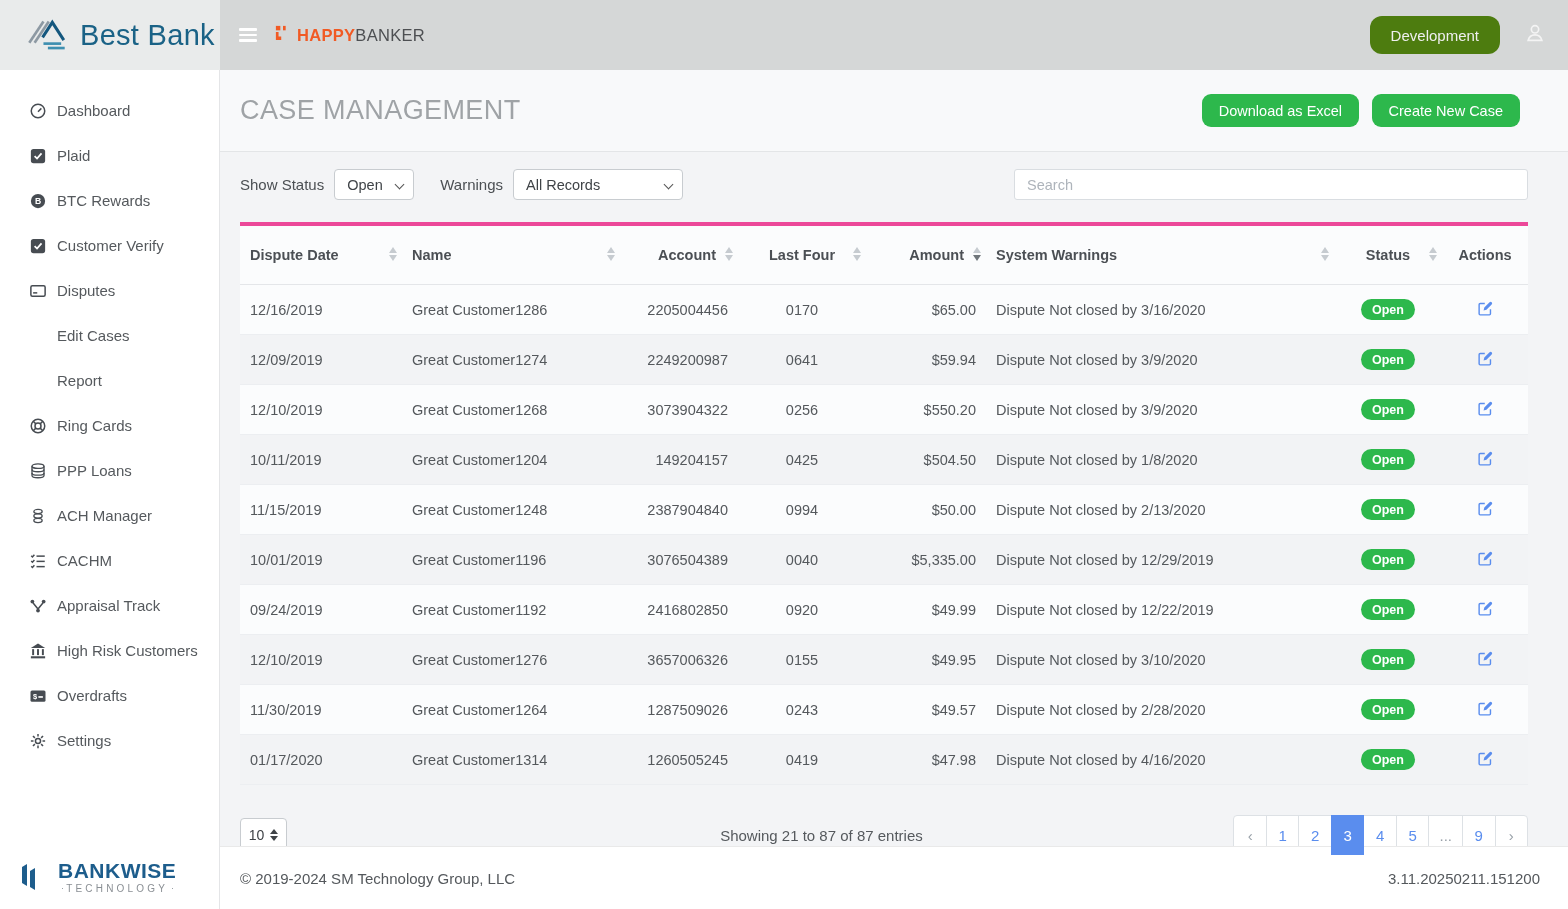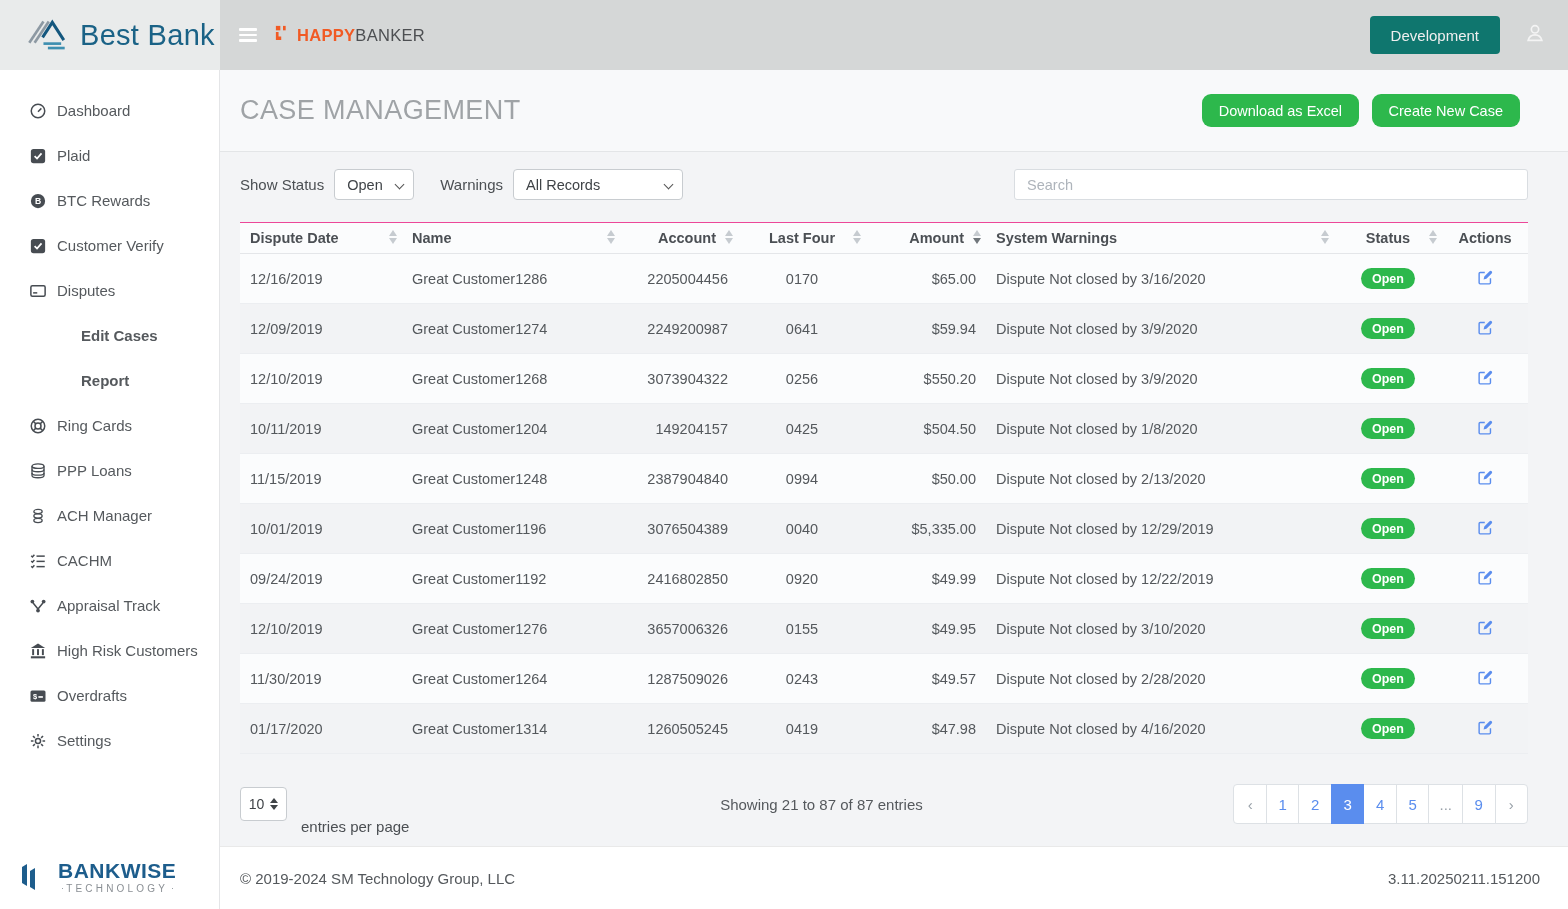--- a/index.html
+++ b/index.html
@@ -12,33 +12,33 @@
   .brand-area { width:220px; height:70px; background:#e9ebeb; display:flex;
     align-items:center; padding-left:24px; flex:0 0 auto; }
   .brand-text { font-size:29px; color:#1a6286; margin-left:10px; letter-spacing:0.3px; }
   .hamburger { margin-left:15px; cursor:pointer; padding:6px 4px; }
   .hamburger i { display:block; width:18px; height:2.5px; background:#fff; margin:3px 0; border-radius:1px; }
   .happy { display:flex; align-items:center; margin-left:14px; }
   .happy-text { font-size:16.5px; letter-spacing:0.3px; margin-left:6px; }
   .happy-text b { color:#f15a24; font-weight:bold; }
   .happy-text span { color:#4d4f52; }
   .top-right { margin-left:auto; display:flex; align-items:center; }
-  .env-btn { background:#0f766e; color:#efefef; border:none; border-radius:4px;
+  .env-btn { background:#4d7c0f; color:#efefef; border:none; border-radius:12px;
     height:38px; padding:0 21px; font-size:15px; cursor:pointer; font-family:inherit; }
   .user-ic { margin:0 22px 0 24px; cursor:pointer; color:#f4f4f4; }
 
   
   .sidebar { position:absolute; top:70px; left:0; width:220px; bottom:0;
     background:#ffffff; border-right:1px solid #e4e5e7; z-index:4; }
   .side-menu { padding-top:18px; }
   .side-item { height:45px; display:flex; align-items:center; padding-left:29px;
     font-size:15px; color:#55595d; cursor:pointer; }
   .side-icon { width:18px; height:18px; margin-right:10px; color:#474c52; flex:0 0 auto; }
   .side-icon svg { width:18px; height:18px; display:block; }
-  .side-item.sub { padding-left:81px;font-weight:bold; }
+  .side-item.sub { padding-left:57px; }
   .bankwise { position:absolute; bottom:14px; left:20px; display:flex; align-items:center; }
   .bw-txt { margin-left:8px; }
   .bw-name { font-size:21px; font-weight:bold; color:#1d5d8c; letter-spacing:0.5px; line-height:20px; }
   .bw-tech { display:flex; align-items:center; color:#8a8f94; font-size:10px;
     letter-spacing:3.2px; margin-top:2px; }
   .bw-tech::before,.bw-tech::after { content:""; flex:1; height:1px; background:#9aa0a5; margin:0 4px; }
 
   
   .main { position:absolute; top:70px; left:220px; right:0; bottom:63px; background:#f3f4f6; }
   .title-row { height:82px; background:#f8f9fa; border-bottom:1px solid #e3e5e7;
@@ -58,22 +58,22 @@
     border-right:1.6px solid #555; border-bottom:1.6px solid #555; transform:rotate(45deg); }
   .selbox.status { width:80px; margin-right:26px; }
   .selbox.warn { width:170px; }
   .search-input { margin-left:auto; width:514px; height:31px; border:1px solid #d9dde1;
     border-radius:3px; padding:8px 12px; font-size:14.5px; color:#4b4f53; background:#fff;
     font-family:inherit; outline:none; }
   .search-input::placeholder { color:#aeb4bb; }
 
   
   table { width:100%; border-collapse:collapse; margin-top:22px; font-size:14.5px; }
-  thead th { font-weight:bold; color:#4b4f54; text-align:left; padding:7px 10px;
-    border-top:1px solid #ec4899; border-bottom:1px solid #e4e6e9; position:relative;
+  thead th { font-weight:bold; color:#4b4f54; text-align:left; padding:21px 10px;
+    border-top:4px solid #ec4899; border-bottom:1px solid #e4e6e9; position:relative;
     background:#fbfcfd; cursor:pointer; white-space:nowrap; }
   tbody td { padding:14px 10px; color:#54585c; white-space:nowrap; }
   tbody tr { border-bottom:1px solid #eceef1; background:#fbfcfd; }
   tbody tr:nth-child(even) { background:#f2f3f5; }
   .col0 { width:162px; }
   .col1 { width:218px; }
   .col2 { width:118px; text-align:right; }
   .col3 { width:128px; text-align:center; }
   .col4 { width:120px; text-align:right; }
   .col5 { width:auto; }

